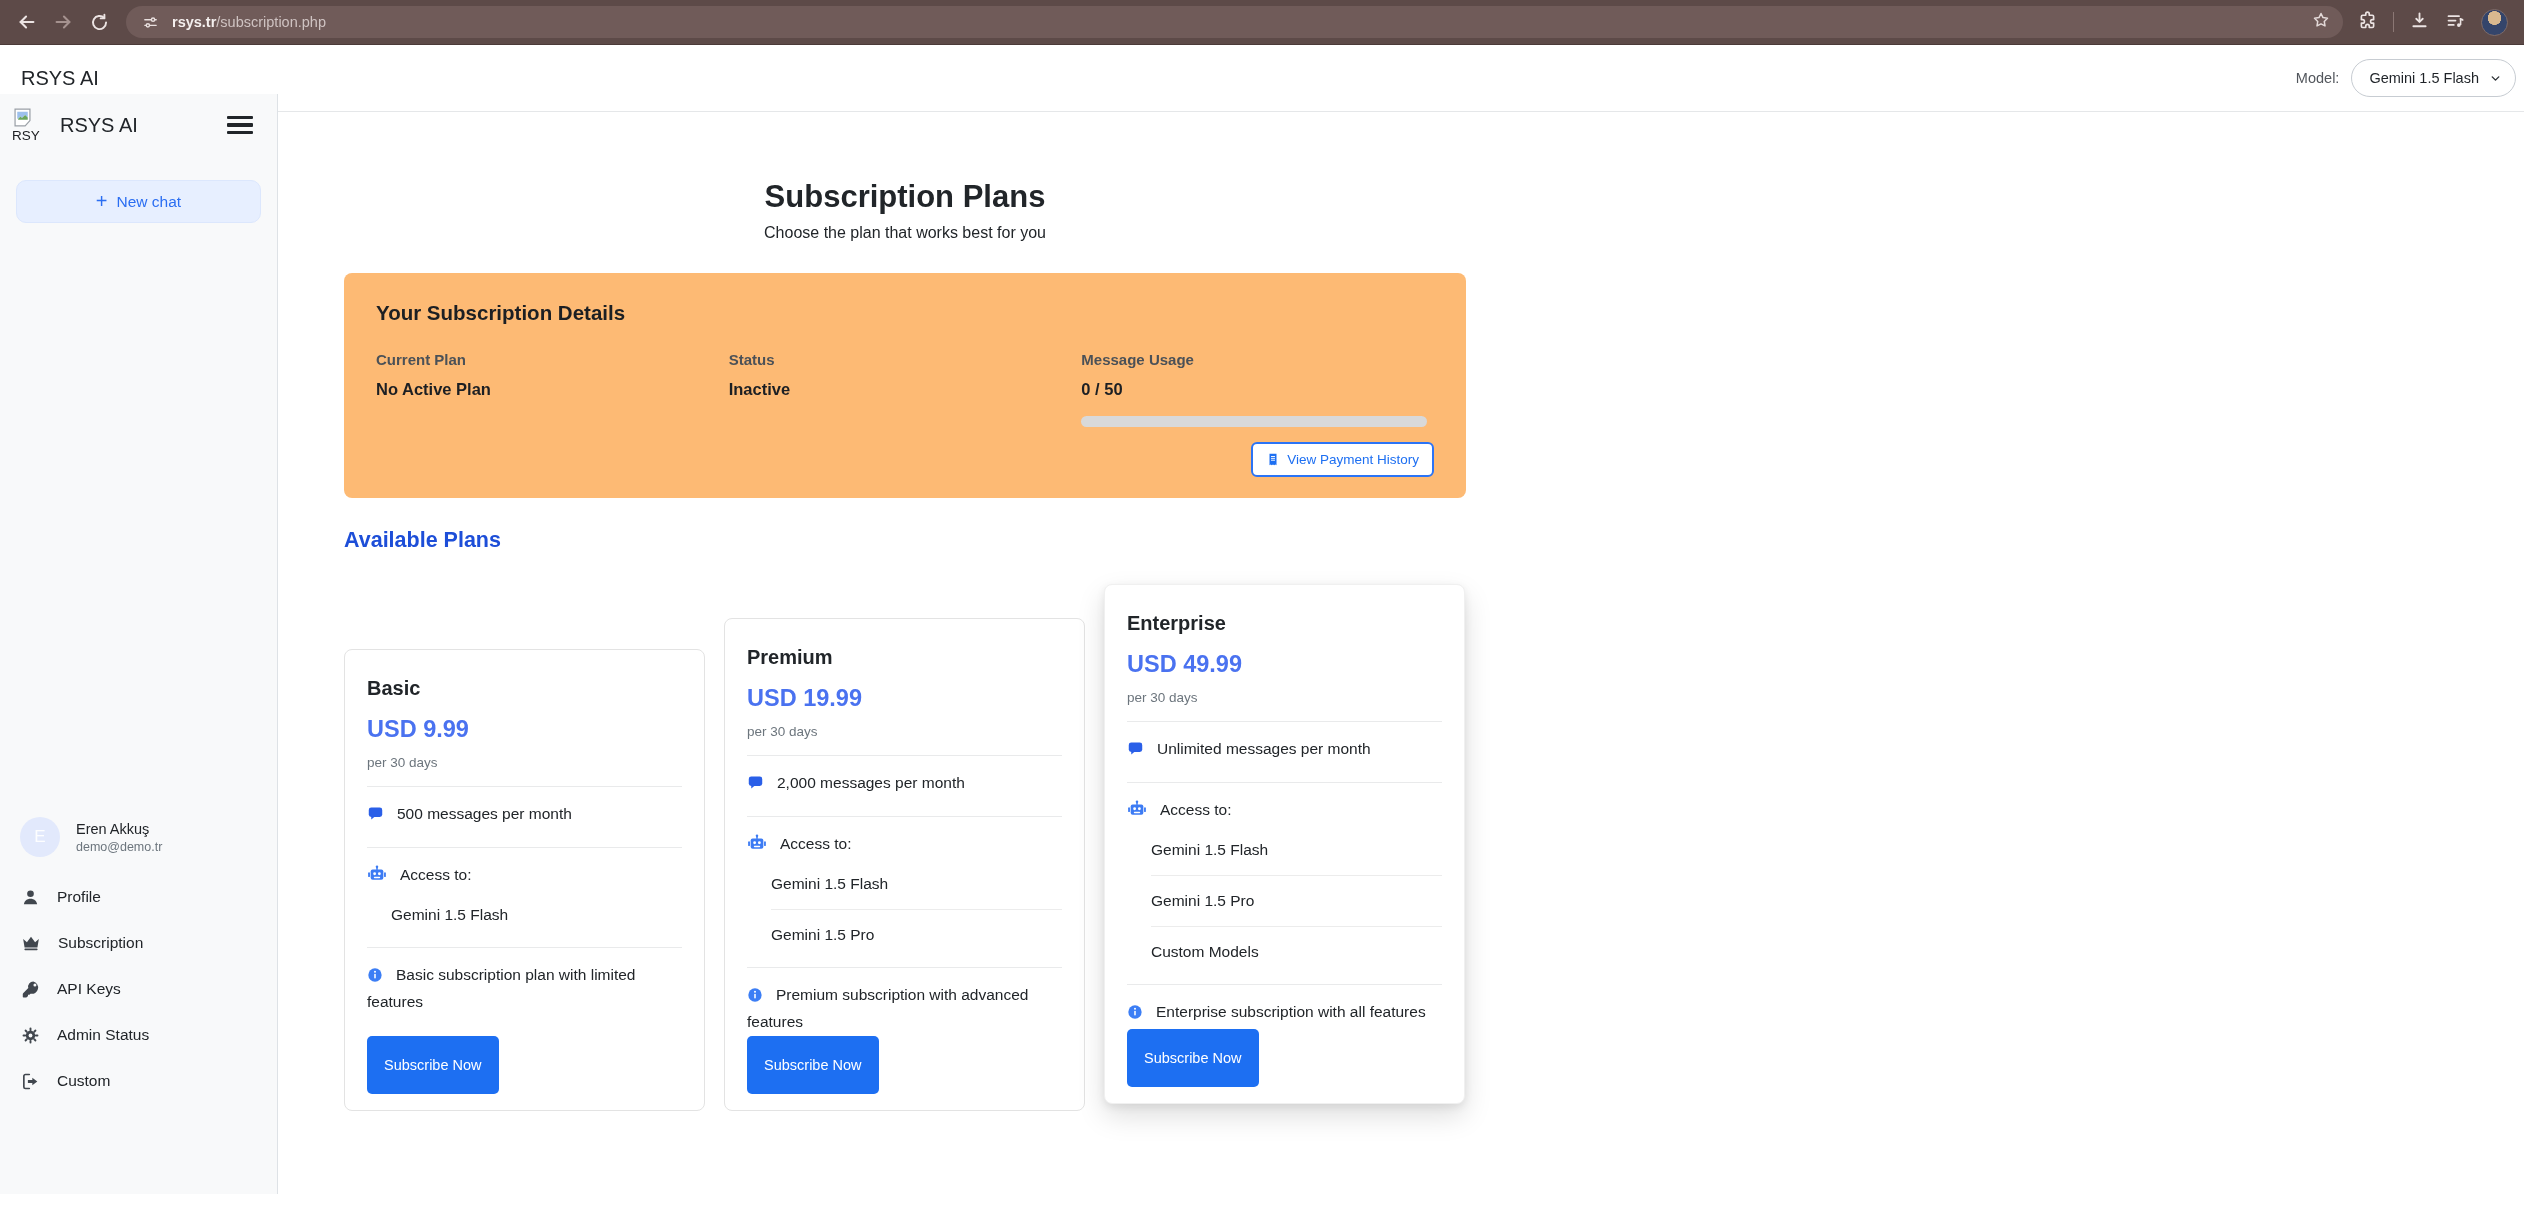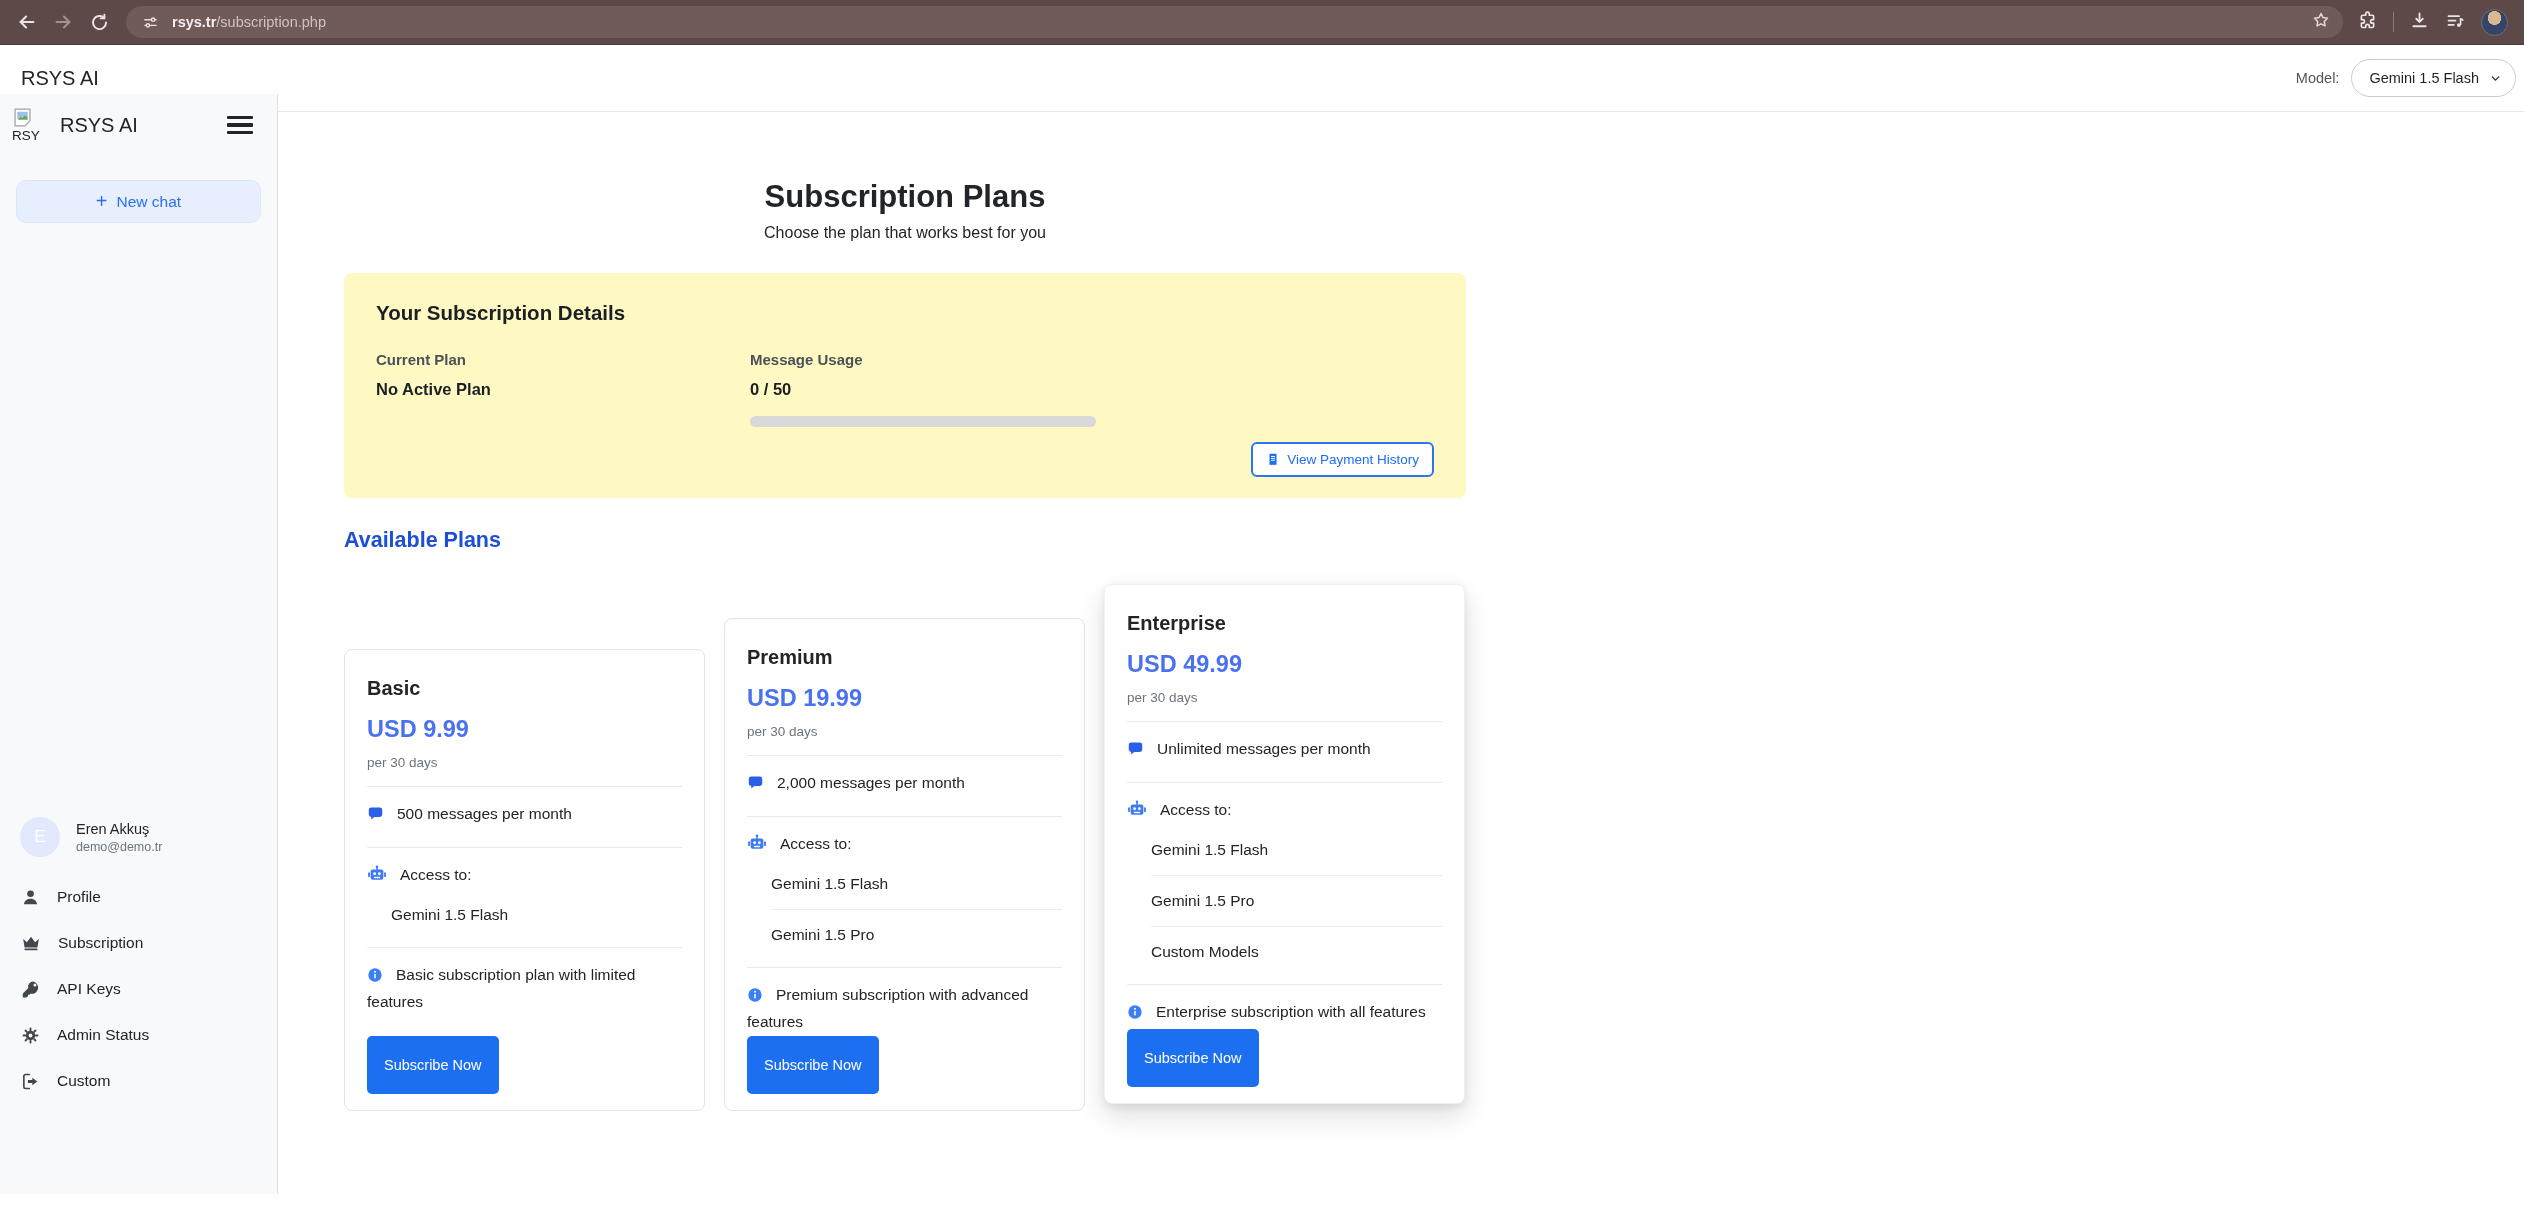--- a/index.html
+++ b/index.html
@@ -75,21 +75,21 @@
   .sb-menu { position:absolute; top:780px; left:0; width:100%; }
   .sb-item { height:46px; display:flex; align-items:center; gap:17px; padding:0 21px; cursor:pointer; font-size:15.5px; color:#212529; }
   .sb-item svg { flex:0 0 auto; }
 
   
   .main { position:absolute; top:112px; left:279px; width:2245px; height:1093px; background:#fff;margin-left:8px; }
   .container { width:1122px; margin-left:57px; }
   .page-title { margin:66px 0 0; text-align:center; font-size:31px; font-weight:700; color:#212529; line-height:1.2; }
   .page-subtitle { margin-top:9px; text-align:center; font-size:16px; color:#212529; }
 
-  .details-card { margin-top:31px; background:#fef9c3; border-radius:8px; padding:28px 32px 21px; }
+  .details-card { margin-top:31px; background:#fdba74; border-radius:8px; padding:28px 32px 21px; }
   .details-card h2 { margin:0; font-size:20.5px; font-weight:700; color:#1c1f23; }
   .details-row { display:flex; margin-top:26px; }
   .details-col { width:374px; }
   .d-label { font-size:15px; font-weight:700; color:#4b5157; }
   .d-value { margin-top:12px; font-size:16.5px; font-weight:700; color:#1c1f23; }
   .progress-track { margin-top:17px; width:346px; height:11px; background:#d9d9d9; border-radius:6px; overflow:hidden; }
   .progress-fill { height:100%; width:0%; background:#1d6ff2; border-radius:6px; }
   .details-actions { display:flex; justify-content:flex-end; margin-top:15px; }
   .history-btn {
     display:flex; align-items:center; gap:7px; background:#fff; border:2px solid #2b74f6; border-radius:6px;
@@ -290,20 +290,24 @@
   <div class="container">
     <h1 class="page-title">Subscription Plans</h1>
     <div class="page-subtitle">Choose the plan that works best for you</div>
 
     <div class="details-card">
       <h2>Your Subscription Details</h2>
       <div class="details-row">
         <div class="details-col">
           <div class="d-label">Current Plan</div>
           <div class="d-value">No Active Plan</div>
+        </div>
+        <div class="details-col">
+          <div class="d-label">Status</div>
+          <div class="d-value">Inactive</div>
         </div>
         <div class="details-col">
           <div class="d-label">Message Usage</div>
           <div class="d-value">0 / 50</div>
           <div class="progress-track">
               <div class="progress-fill"></div>
             </div>
         </div>
       </div>
       <div class="details-actions">

